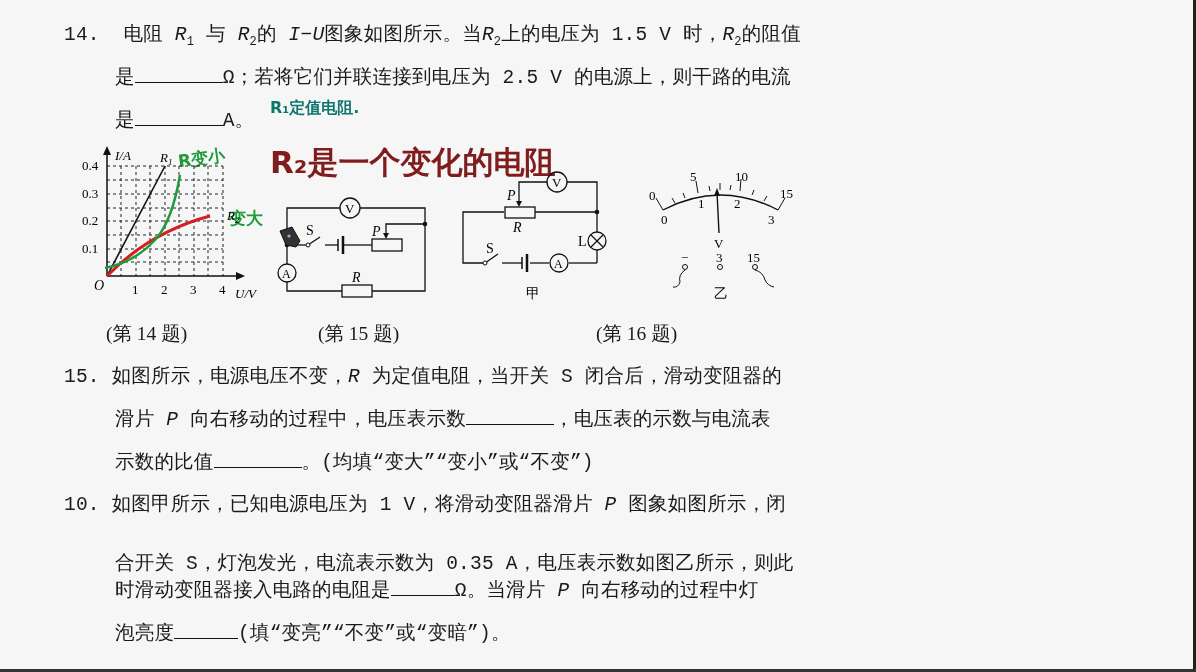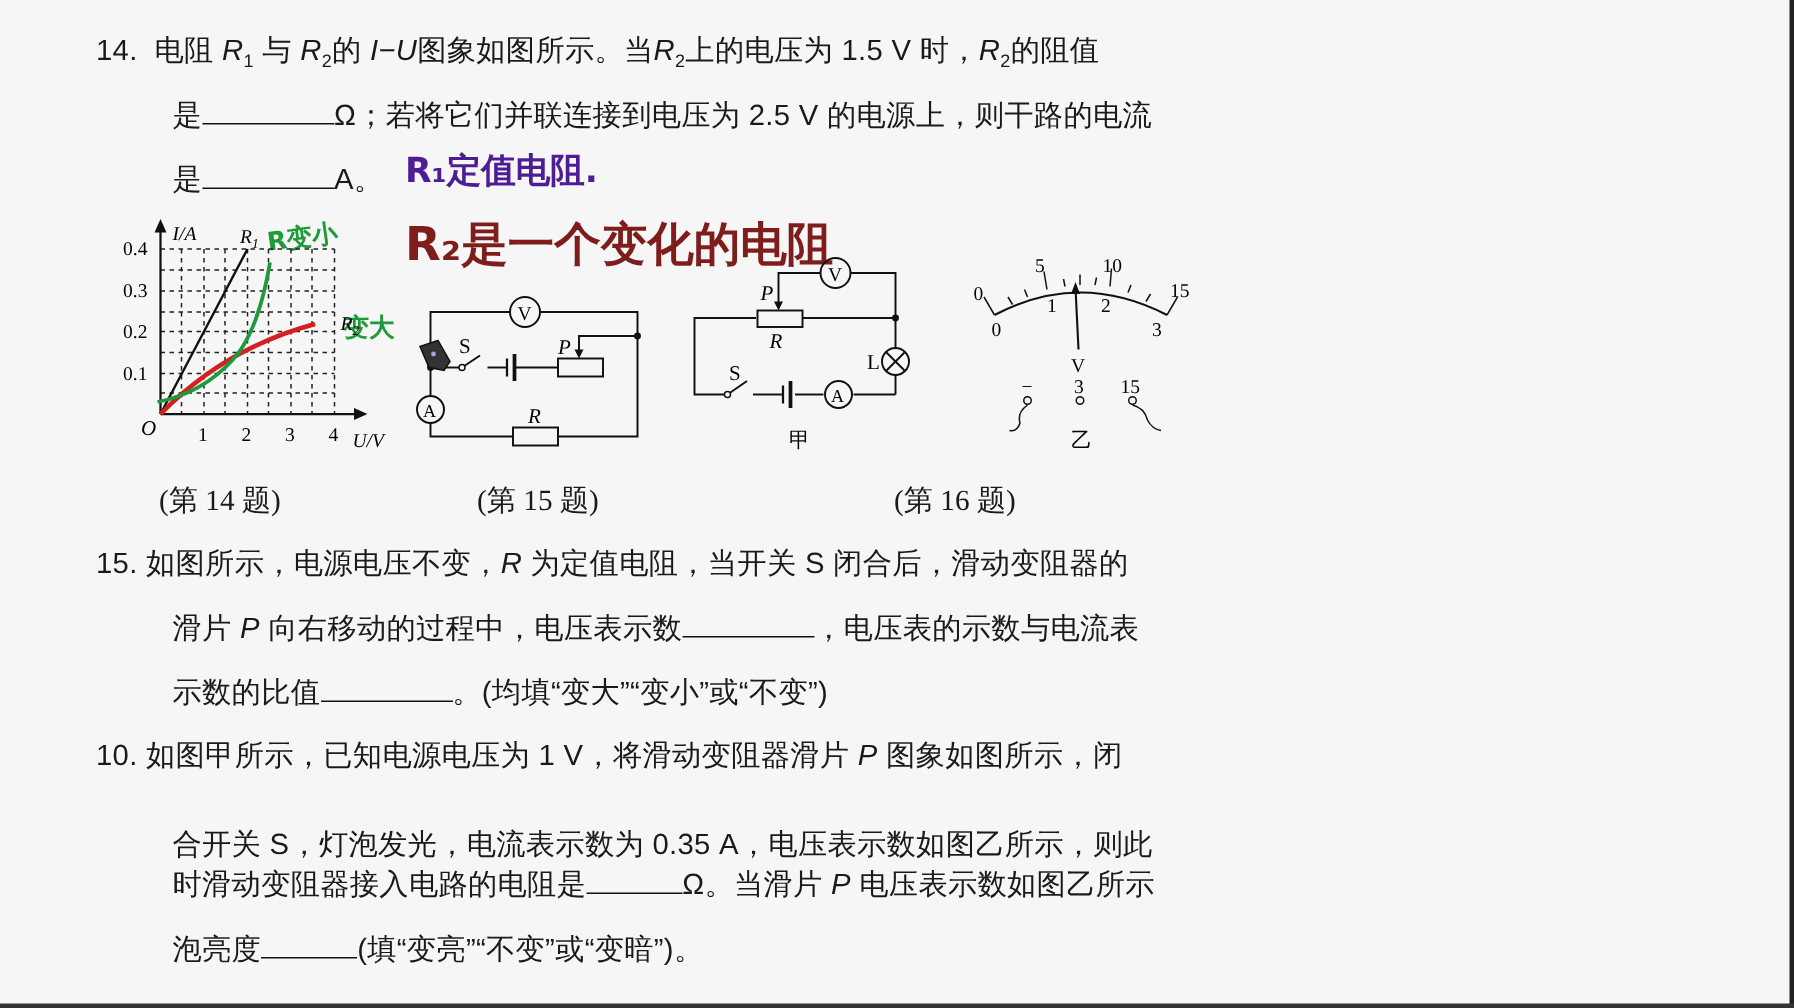--- a/index.html
+++ b/index.html
@@ -1,19 +1,19 @@
 <!DOCTYPE html>
 <html><head>
 <meta charset="utf-8">
 <style>
   html,body{margin:0;padding:0;}
   body{width:1196px;height:672px;background:#f6f6f6;position:relative;overflow:hidden;font-family:"DejaVu Serif","Liberation Serif",serif;color:#1a1a1a;}
   .frame-right{position:absolute;right:0;top:0;width:3px;height:672px;background:#222;}
   .frame-bottom{position:absolute;left:0;bottom:0;width:1196px;height:3px;background:#333;}
-  .line{position:absolute;font-size:19.5px;white-space:nowrap;letter-spacing:0.2px;font-family:Liberation Sans, sans-serif;}
+  .line{position:absolute;font-size:19.5px;white-space:nowrap;letter-spacing:0.2px;font-family:Liberation Mono, monospace;}
   .blank{display:inline-block;border-bottom:1.5px solid #111;height:18px;vertical-align:baseline;}
   .it{font-style:italic;}
   sub{font-size:12px;}
   .cap{position:absolute;font-size:19.5px;font-family:"Liberation Serif","DejaVu Serif",serif;}
   .hand{position:absolute;font-family:"DejaVu Sans","Liberation Sans",sans-serif;font-weight:bold;}
   svg{position:absolute;overflow:visible;}
   svg text{font-family:"Liberation Serif","DejaVu Serif",serif;}
 </style>
 </head>
 <body>
@@ -29,21 +29,21 @@
   <span class="it">R</span><sub>2</sub><span>的</span>
   <span class="it">I−U</span><span>图象如图所示。当</span><span class="it">R</span><sub>2</sub><span>上的电压为 1.5 V 时，</span><span class="it">R</span><sub>2</sub><span>的阻值</span>
 </div>
 <div class="line" style="left:115px;top:63px;">
   <span>是</span><span class="blank" style="width:88px;"></span><span>Ω；若将它们并联连接到电压为 2.5 V 的电源上，则干路的电流</span>
 </div>
 <div class="line" style="left:115px;top:106px;">
   <span>是</span><span class="blank" style="width:88px;"></span><span>A。</span>
 </div>
 
-<div class="hand" style="left:270px;top:98px;font-size:23px;color:#4c1d95;">R₁定值电阻.</div>
+<div class="hand" style="left:270px;top:98px;font-size:16px;color:#0f766e;">R₁定值电阻.</div>
 <div class="hand" style="left:270px;top:142px;font-size:31px;color:#7f1d1d;">R₂是一个变化的电阻</div>
 <div class="hand" style="left:178px;top:147px;font-size:17px;color:#1f9a3a;transform:rotate(-8deg);">R变小</div>
 <div class="hand" style="left:229px;top:207px;font-size:17px;color:#1f9a3a;">变大</div>
 
 <svg style="left:80px;top:140px;" width="200" height="170">
 
   <g stroke="#222" stroke-width="1" stroke-dasharray="3,3">
     <line x1="27" y1="26" x2="143" y2="26"></line>
       <line x1="27" y1="40" x2="143" y2="40"></line>
     <line x1="27" y1="54" x2="143" y2="54"></line>
@@ -208,17 +208,17 @@
   <span>示数的比值</span><span class="blank" style="width:88px;"></span><span>。(均填“变大”“变小”或“不变”)</span>
 </div>
 
 <div class="line" style="left:64px;top:490px;">
   <span>10.</span>&nbsp;<span>如图甲所示，已知电源电压为 1  V，将滑动变阻器滑片</span>&nbsp;<span class="it">P</span>&nbsp;<span>图象如图所示，闭</span>
 </div>
 <div class="line" style="left:115px;top:533px;margin-top:16px;">
   <span>合开关 S，灯泡发光，电流表示数为 0.35 A，电压表示数如图乙所示，则此</span>
 </div>
 <div class="line" style="left:115px;top:576px;">
-  <span>时滑动变阻器接入电路的电阻是</span><span class="blank" style="width:64px;"></span><span>Ω。当滑片</span>&nbsp;<span class="it">P</span>&nbsp;<span>电压表示数如图乙所示</span>
+  <span>时滑动变阻器接入电路的电阻是</span><span class="blank" style="width:64px;"></span><span>Ω。当滑片</span>&nbsp;<span class="it">P</span>&nbsp;<span>向右移动的过程中灯</span>
 </div>
 <div class="line" style="left:115px;top:619px;">
   <span>泡亮度</span><span class="blank" style="width:64px;"></span><span>(填“变亮”“不变”或“变暗”)。</span>
 </div>
 
 </body></html>

